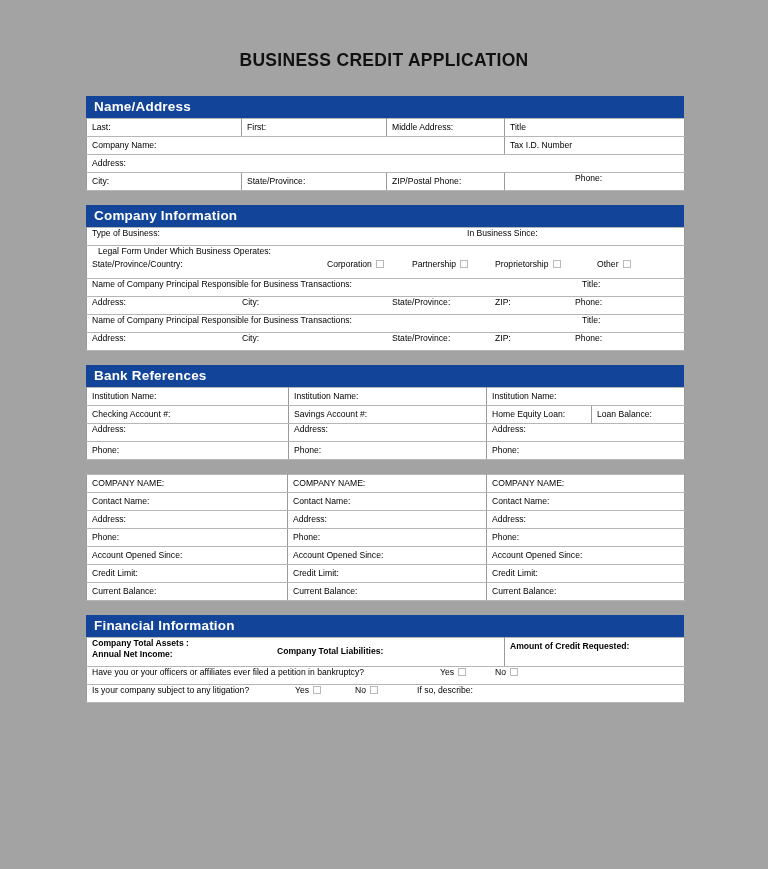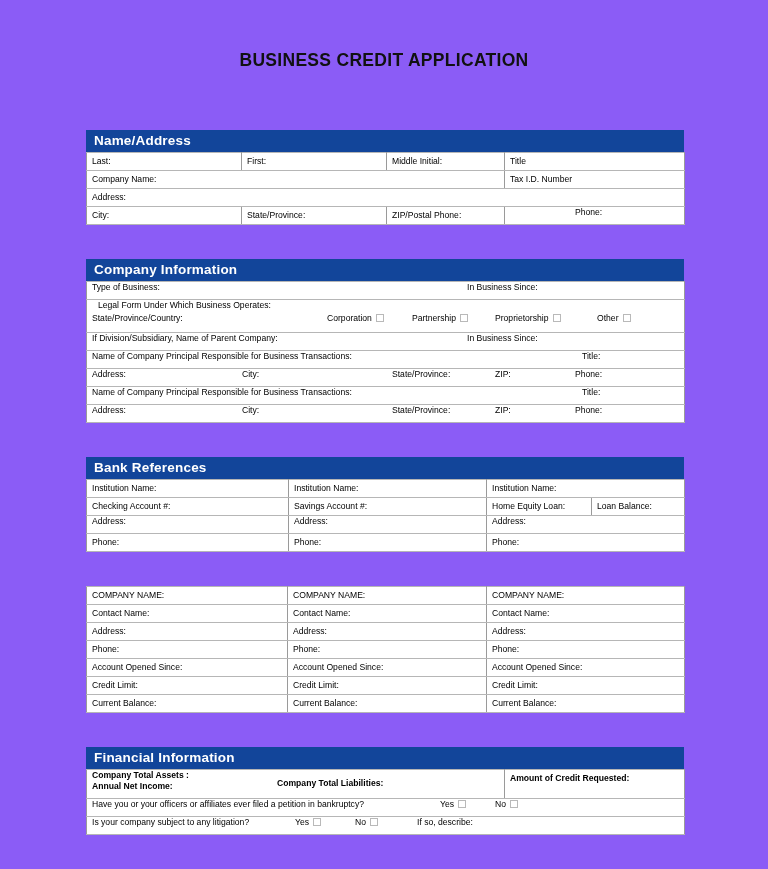--- a/index.html
+++ b/index.html
@@ -11,21 +11,21 @@
     width: 768px;
     height: 869px;
     font-family: "Liberation Sans", sans-serif;
     color: #000000;
     -webkit-font-smoothing: antialiased;
   }
   .page {
     position: relative;
     width: 768px;
     height: 869px;
-    background: #8b5cf6;
+    background: #a3a3a3;
     box-sizing: border-box;
   }
   .doc-title {
     position: absolute;
     top: 50px;
     left: 0;
     width: 768px;
     text-align: center;
     font-size: 17.5px;
     font-weight: bold;
@@ -35,21 +35,20 @@
   .form-body {
     position: absolute;
     left: 86px;
     top: 96px;
     width: 598px;
   }
   
   .section {
     width: 100%;
     margin-bottom: 14px;
-    margin-top: 34px;
   }
   .section-header {
     background: #12459A;
     color: #ffffff;
     font-size: 13.5px;
     font-weight: bold;
     padding: 4px 8px 5px 8px;
     box-sizing: border-box;
     height: 22px;
     line-height: 14px;
@@ -113,21 +112,21 @@
         <colgroup>
           <col style="width:155px">
             <col style="width:145px">
             <col style="width:118px">
             <col style="width:180px">
         </colgroup>
         <tbody>
             <tr>
           <td>Last:</td>
           <td>First:</td>
-          <td>Middle Initial:</td>
+          <td>Middle Address:</td>
           <td class="thick-left">Title</td>
         </tr>
         <tr>
           <td colspan="3">Company Name:</td>
           <td class="thick-left">Tax I.D. Number</td>
         </tr>
         <tr>
           <td colspan="4">Address:</td>
         </tr>
         <tr>
@@ -160,26 +159,20 @@
             <span class="sub" style="left:11px;top:0">Legal Form Under Which Business Operates:</span>
             <span class="sub" style="left:5px;top:13px">State/Province/Country:</span>
             <span class="sub" style="left:240px;top:13px"><span>Corporation</span><span class="chk"></span></span>
             <span class="sub" style="left:325px;top:13px"><span>Partnership</span><span class="chk"></span></span>
             <span class="sub" style="left:408px;top:13px"><span>Proprietorship</span><span class="chk"></span></span>
             <span class="sub" style="left:510px;top:13px"><span>Other</span><span class="chk"></span></span>
           </td>
         </tr>
         <tr>
           <td class="rel">
-            <span class="sub" style="left:5px">If Division/Subsidiary, Name of Parent Company:</span>
-            <span class="sub" style="left:380px">In Business Since:</span>
-          </td>
-        </tr>
-        <tr>
-          <td class="rel">
             <span class="sub" style="left:5px">Name of Company Principal Responsible for Business Transactions:</span>
             <span class="sub" style="left:495px">Title:</span>
           </td>
         </tr>
         <tr>
           <td class="rel">
             <span class="sub" style="left:5px">Address:</span>
             <span class="sub" style="left:155px">City:</span>
             <span class="sub" style="left:305px">State/Province:</span>
             <span class="sub" style="left:408px">ZIP:</span>

